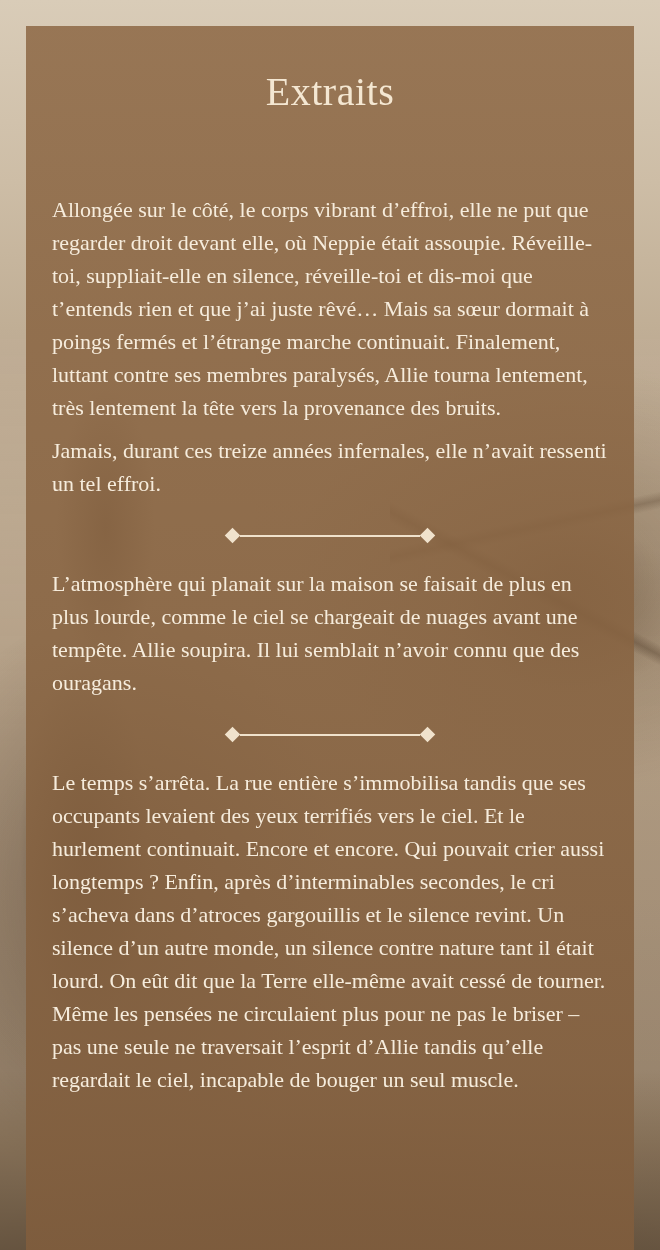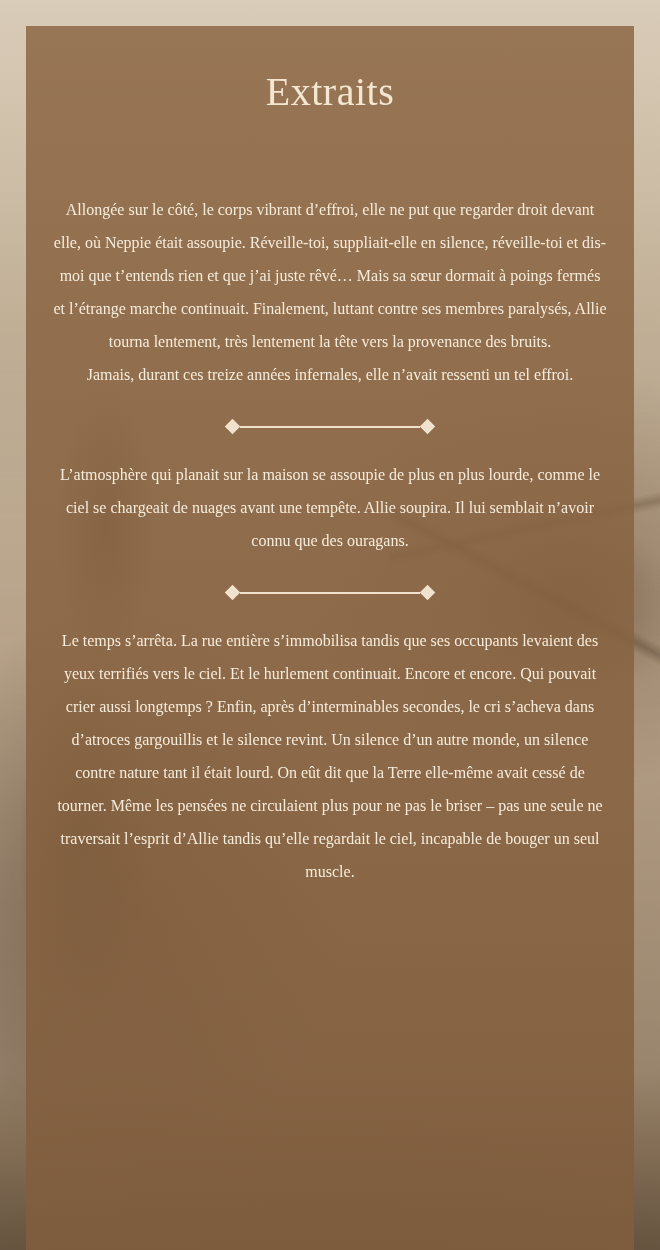--- a/index.html
+++ b/index.html
@@ -85,28 +85,28 @@
     text-align: center;
     color: #f4e7d2;
     font-size: 40px;
     font-weight: 400;
     letter-spacing: 0.5px;
     font-family: "Liberation Serif", serif;
   }
 
   .body-block {
     color: #f6ecdc;
-    text-align: center;
-    font-size: 16px;
+    text-align: left;
+    font-size: 22px;
     line-height: 33px;
     font-family: "Liberation Serif", serif;
     padding: 0 12px;
   }
   .excerpt-1 { margin-top: 78px; }
-  .excerpt-1 .para + .para { margin-top: 0; }
+  .excerpt-1 .para + .para { margin-top: 10px; }
   .para { margin: 0; }
 
   
   .divider {
     display: flex;
     align-items: center;
     justify-content: center;
     margin: 30px auto 26px auto;
     width: 206px;
   }
@@ -158,21 +158,21 @@
       <p class="para">Jamais, durant ces treize années infernales, elle n’avait ressenti un tel effroi.</p>
     </div>
 
     <div class="divider">
       <span class="diamond left"></span>
       <span class="line"></span>
       <span class="diamond right"></span>
     </div>
 
     <div class="body-block excerpt-2">
-      <p class="para">L’atmosphère qui planait sur la maison se assoupie de plus en plus lourde, comme le ciel se chargeait de nuages avant une tempête. Allie soupira. Il lui semblait n’avoir connu que des ouragans.</p>
+      <p class="para">L’atmosphère qui planait sur la maison se faisait de plus en plus lourde, comme le ciel se chargeait de nuages avant une tempête. Allie soupira. Il lui semblait n’avoir connu que des ouragans.</p>
     </div>
 
     <div class="divider">
       <span class="diamond left"></span>
       <span class="line"></span>
       <span class="diamond right"></span>
     </div>
 
     <div class="body-block excerpt-3">
       <p class="para">Le temps s’arrêta. La rue entière s’immobilisa tandis que ses occupants levaient des yeux terrifiés vers le ciel. Et le hurlement continuait. Encore et encore. Qui pouvait crier aussi longtemps ? Enfin, après d’interminables secondes, le cri s’acheva dans d’atroces gargouillis et le silence revint. Un silence d’un autre monde, un silence contre nature tant il était lourd. On eût dit que la Terre elle-même avait cessé de tourner. Même les pensées ne circulaient plus pour ne pas le briser – pas une seule ne traversait l’esprit d’Allie tandis qu’elle regardait le ciel, incapable de bouger un seul muscle.</p>

